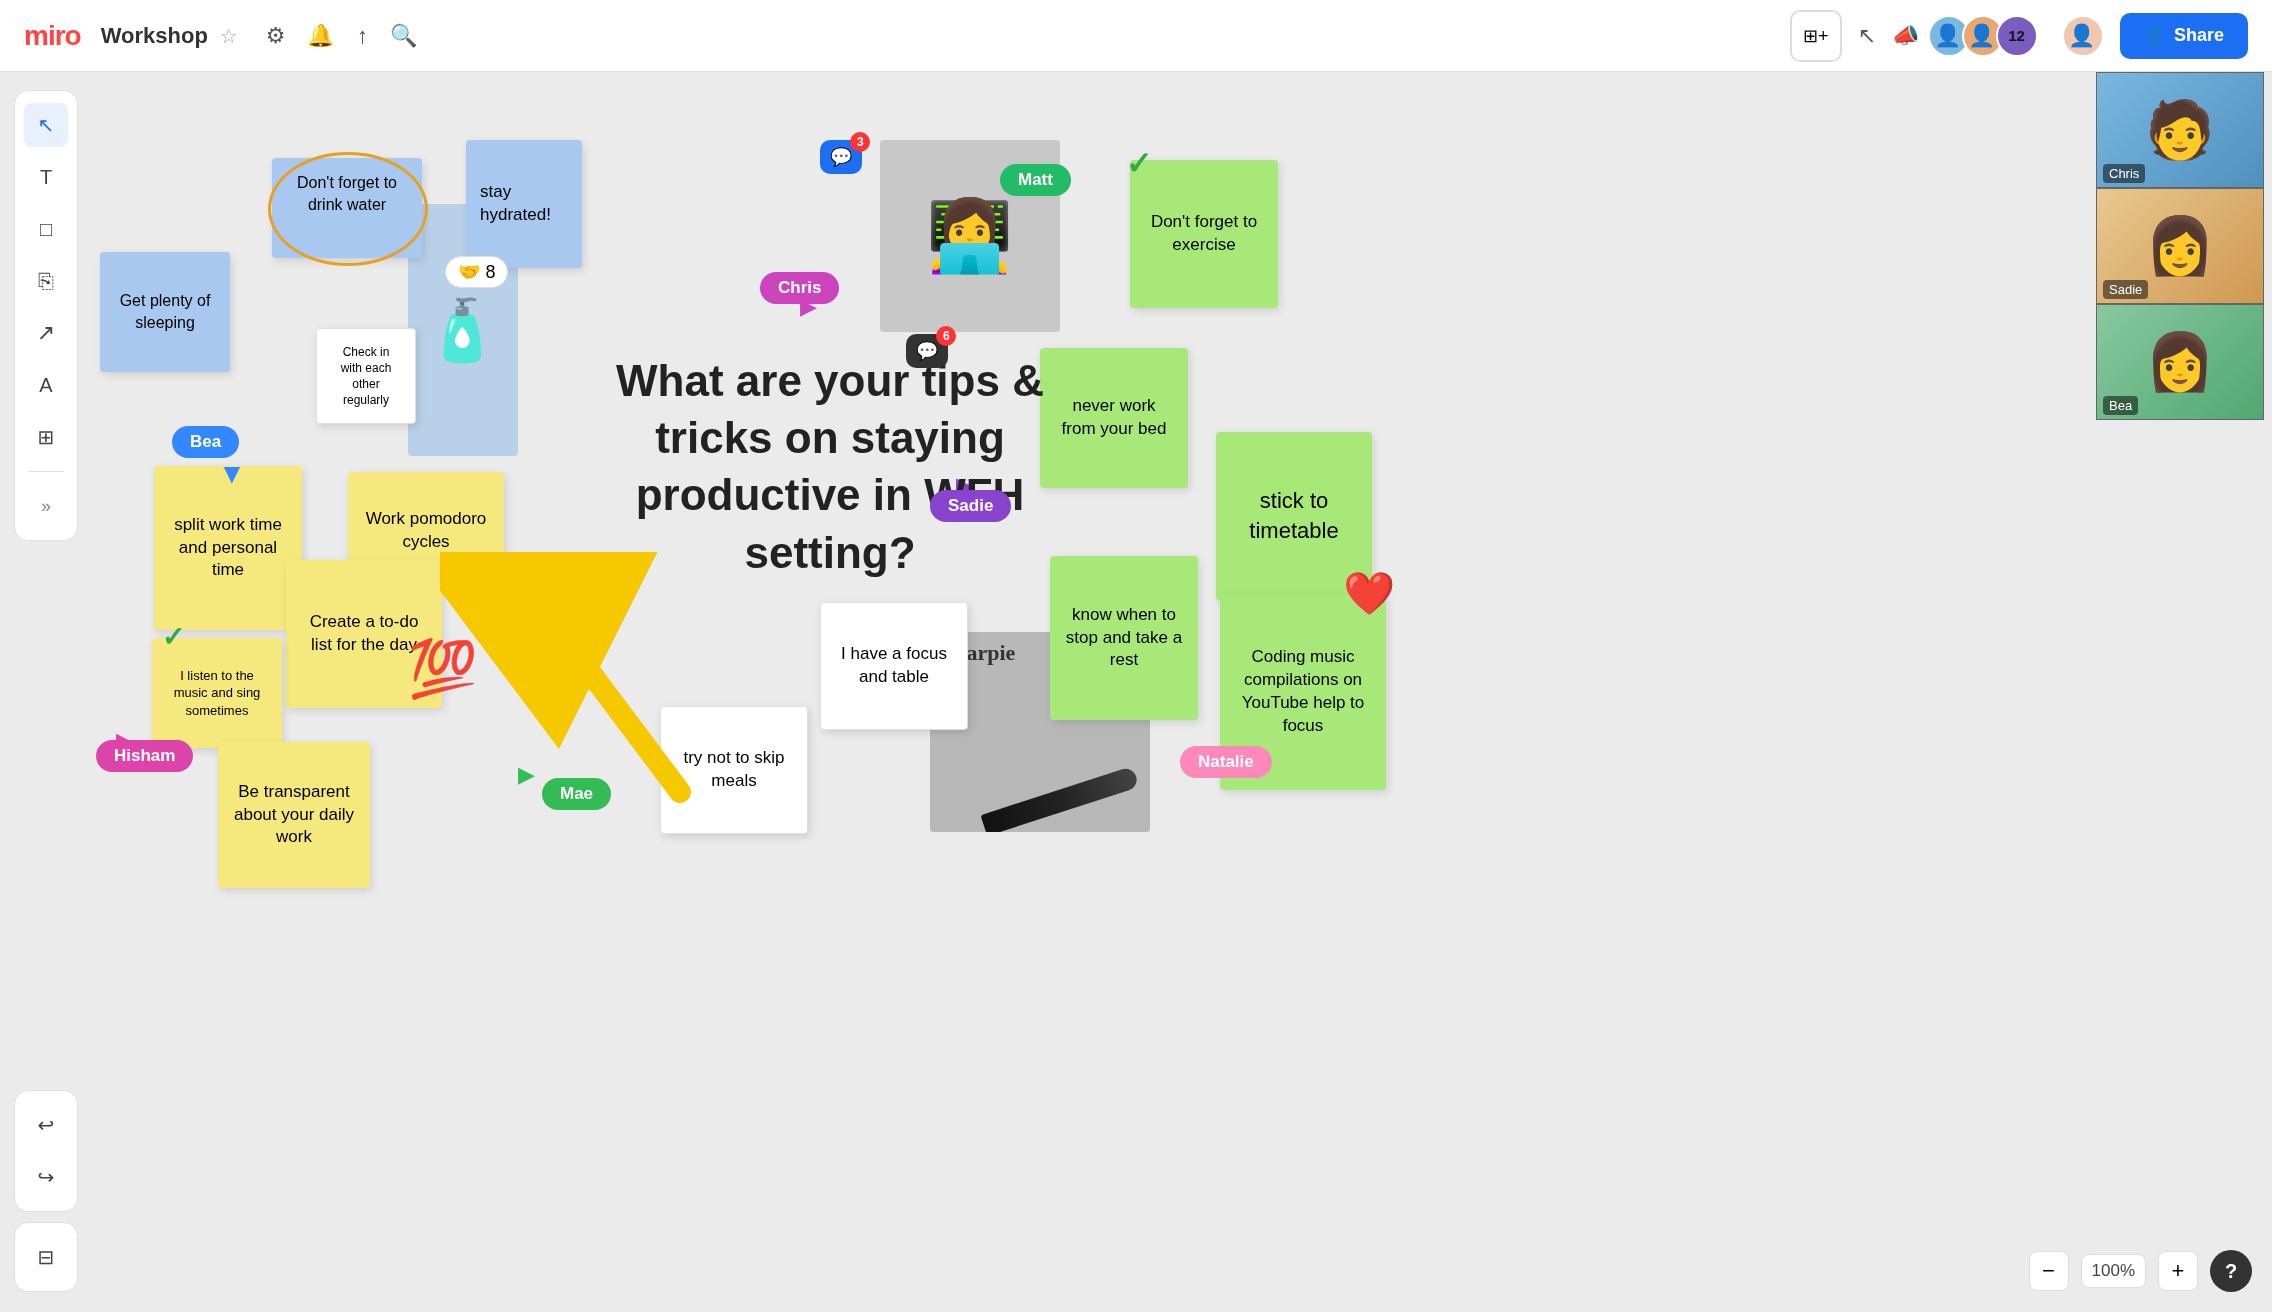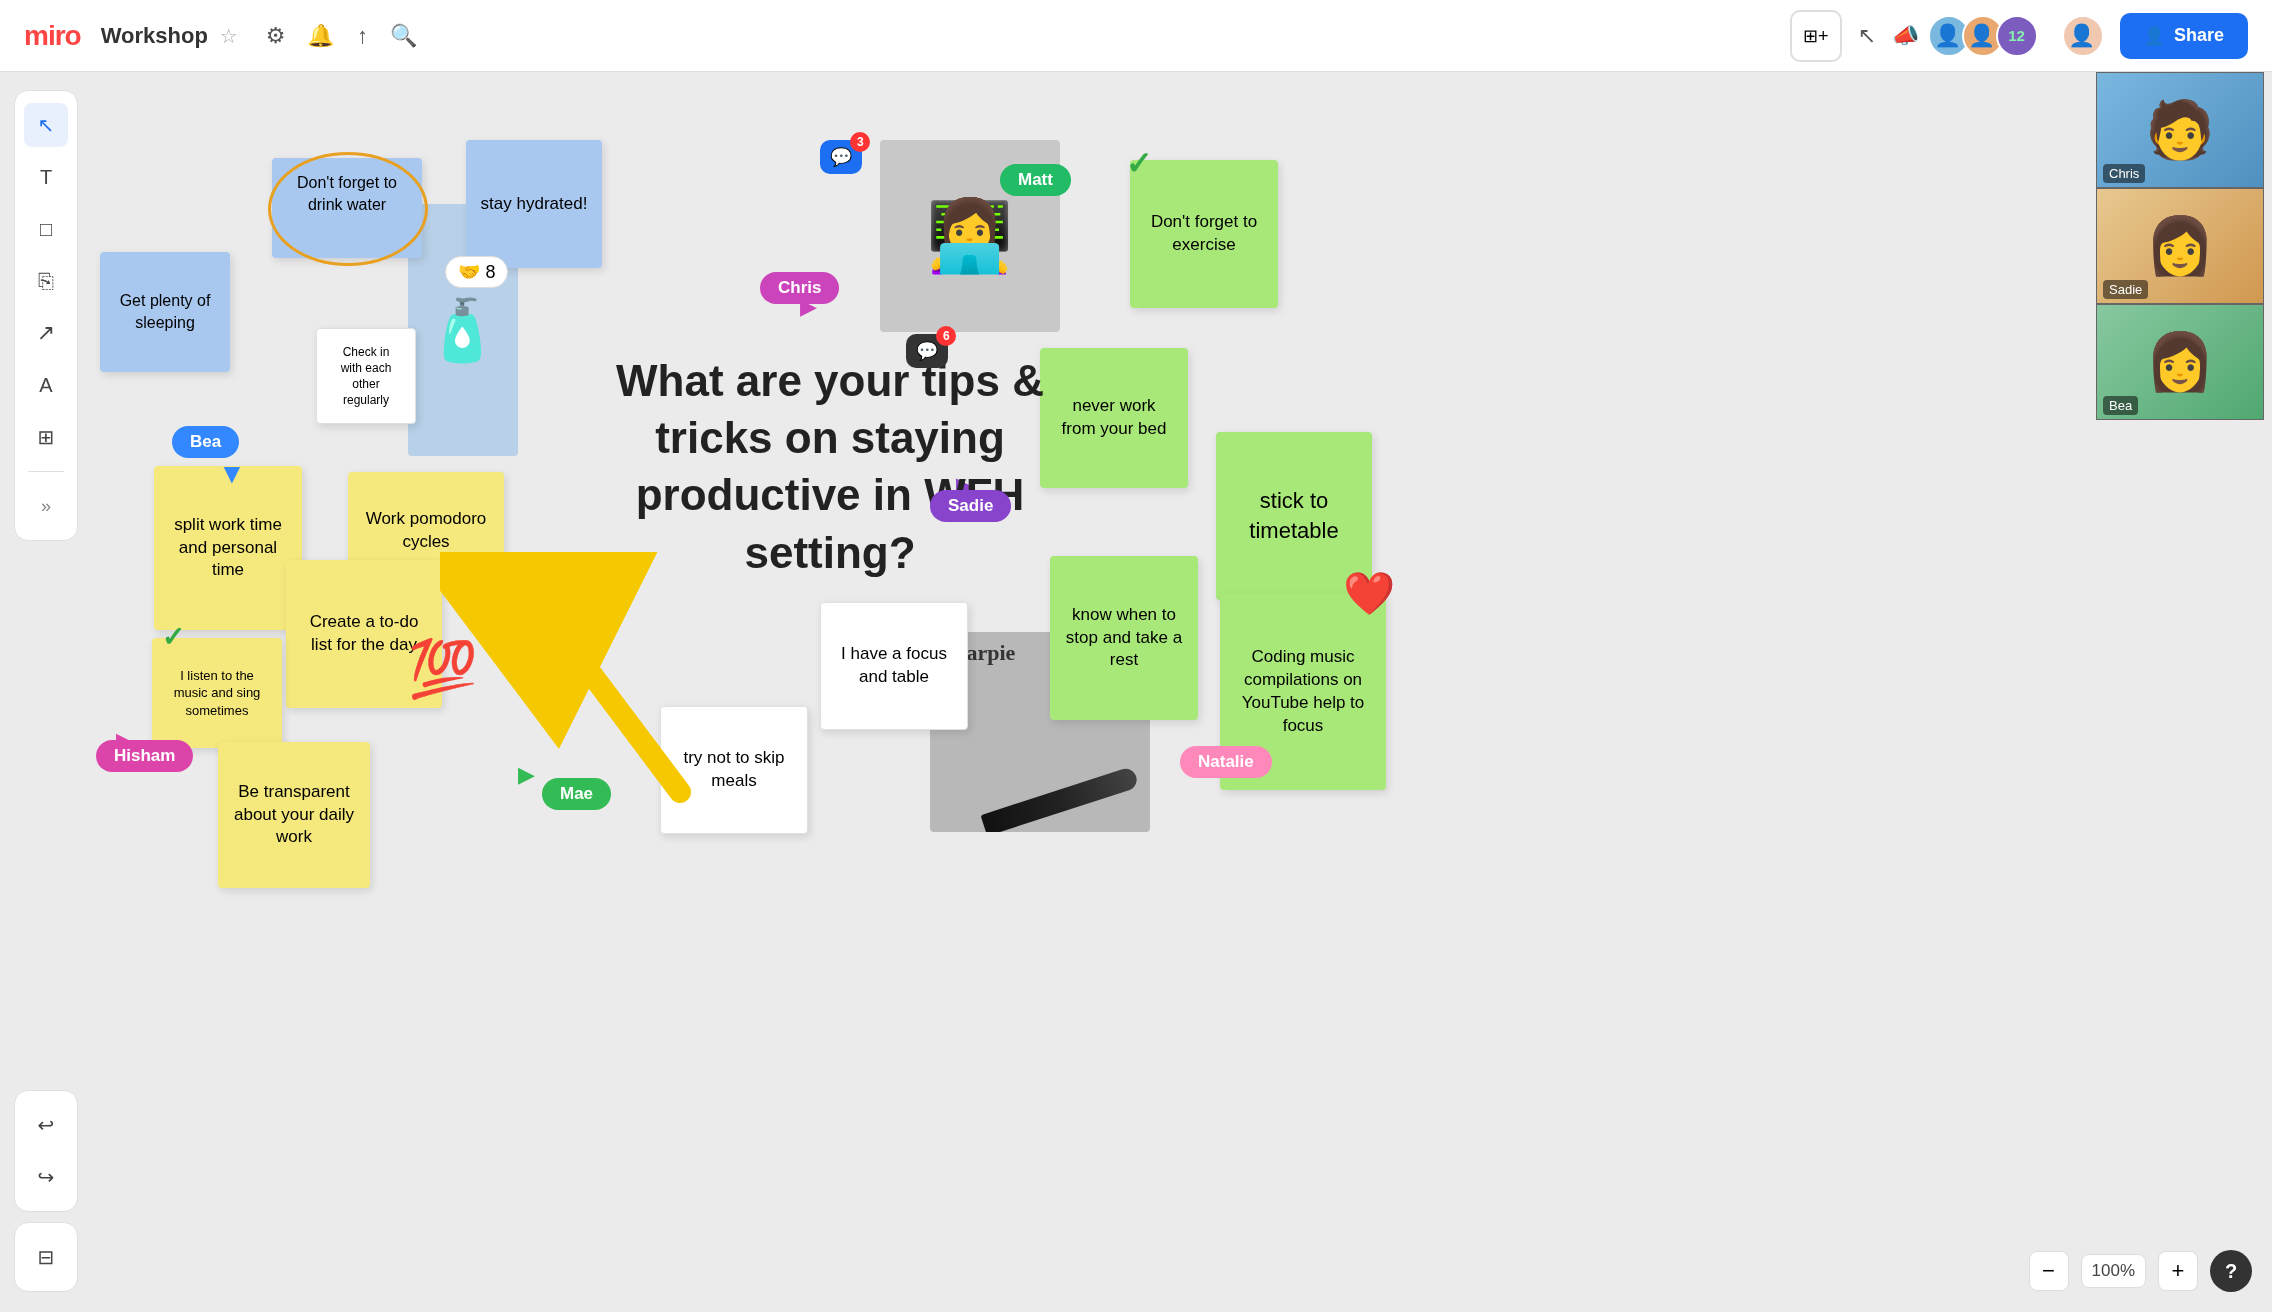--- a/index.html
+++ b/index.html
@@ -72,21 +72,21 @@
       width: 42px; height: 42px;
       border-radius: 50%;
       border: 2px solid #fff;
       margin-left: -8px;
       display: flex; align-items: center; justify-content: center;
       font-size: 14px; font-weight: 600; color: #fff;
       overflow: hidden;
     }
     .avatar-count {
       background: #7c5cbf;
-      color: #86efac;
+      color: #0f172a;
       font-size: 15px;
       font-weight: 600;
     }
     .share-btn {
       background: #1c6ef3;
       color: #fff;
       border: none;
       border-radius: 10px;
       padding: 12px 24px;
       font-size: 18px;
@@ -406,21 +406,21 @@
 tips &amp; tricks on staying
 productive in WFH
 setting?</span>
   </div>
 
   <div class="oval-outline" style="left:268px; top:80px; width:160px; height:114px;"></div>
   <div class="sticky sticky-blue" style="left:272px; top:86px; width:150px; height:100px; font-size:16px; text-align:center; display:flex; align-items:flex-start; justify-content:center;">
     <span>Don't forget to drink water</span>
   </div>
 
-  <div class="sticky sticky-blue" style="left:466px; top:68px; width:136px; height:128px; font-size:17px; display:flex; align-items:center; justify-content:center;">
+  <div class="sticky sticky-blue" style="left:466px; top:68px; width:116px; height:128px; font-size:17px; display:flex; align-items:center; justify-content:center;">
     <span>stay hydrated!</span>
   </div>
 
 
   <div class="sticky sticky-blue" style="left:100px; top:180px; width:130px; height:120px; font-size:16px; text-align:center; display:flex; align-items:center; justify-content:center;">
     <span>Get plenty of sleeping</span>
   </div>
 
   <div class="sticky sticky-white" style="left:316px; top:256px; width:100px; height:96px; font-size:12px; text-align:center; display:flex; align-items:center; justify-content:flex-start;">
     <span>Check in with each other regularly</span>

